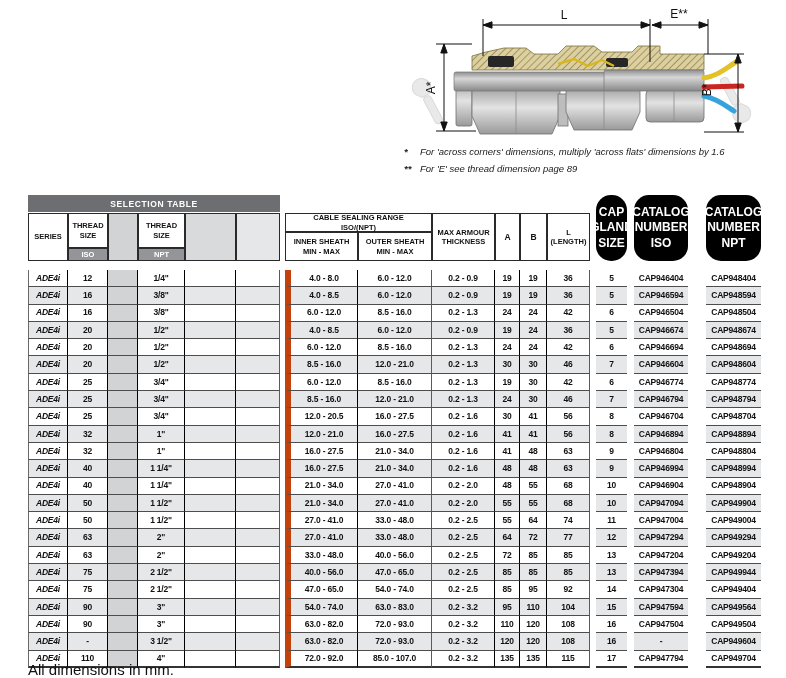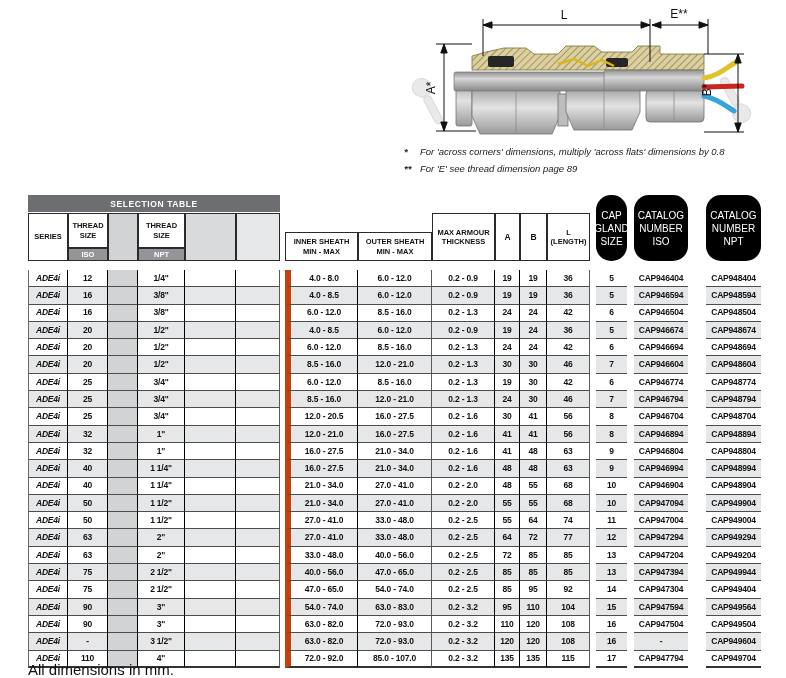--- a/index.html
+++ b/index.html
@@ -14,21 +14,21 @@
   .footnote{display:flex;margin-bottom:7px;}
   .footnote .marker{width:16px;flex:0 0 16px;font-weight:bold;}
   
   #table-wrap{position:absolute;left:28px;top:195px;width:733px;}
   .tgrid{display:grid;grid-template-columns:40px 40px 30px 47px 51px 44px 5px 73px 74px 63px 25px 27px 43px 6px 31px 7px 54px 18px 55px;}
   #thead{grid-template-rows:17px 20px 11px 5px 13px;height:75px;}
   #thead > div{display:flex;align-items:center;justify-content:center;text-align:center;}
   .bar{background:#6d6e71;color:#fff;font-size:8.5px;font-weight:bold;letter-spacing:.6px;}
   .sel-bar{grid-column:1/7;grid-row:1;}
   .dim-bar{grid-column:8/14;grid-row:1;}
-  .blackbox{background:#000;color:#fff;font-size:10px;font-weight:normal;line-height:1.3;white-space:pre-line;border-radius:15px;}
+  .blackbox{background:#000;color:#fff;font-size:12px;font-weight:bold;line-height:1.3;white-space:pre-line;border-radius:15px;}
   .bb-cap{grid-column:15;grid-row:1/6;}
   .bb-catiso{grid-column:17;grid-row:1/6;}
   .bb-catnpt{grid-column:19;grid-row:1/6;}
   .hcell{border:1px solid #2a2a2a;font-size:7.5px;font-weight:bold;line-height:1.25;white-space:pre-line;background:#fff;margin-top:1px;}
   .h-series{grid-column:1;grid-row:2/6;}
   .h-isolabel{grid-column:2;grid-row:2/5;}
   .h-isoband{grid-column:2;grid-row:5;background:#939598;color:#fff;margin-top:0;font-size:7.5px;}
   .h-gray{grid-column:3;grid-row:2/6;background:#d1d3d4;}
   .h-nptlabel{grid-column:4;grid-row:2/5;}
   .h-nptband{grid-column:4;grid-row:5;background:#939598;color:#fff;margin-top:0;font-size:7.5px;}
@@ -155,21 +155,21 @@
     <text x="156" y="15" text-anchor="middle">L</text>
     <text x="271" y="14" text-anchor="middle">E**</text>
     <text x="27" y="84" text-anchor="middle" transform="rotate(-90 27 84)">A*</text>
     <text x="303" y="86" text-anchor="middle" transform="rotate(-90 303 86)">B*</text>
   </g>
 </svg>
 
 <div id="footnotes">
   <div class="footnote">
     <span class="marker">*</span>
-    <span>For 'across corners' dimensions, multiply 'across flats' dimensions by 0.8</span>
+    <span>For 'across corners' dimensions, multiply 'across flats' dimensions by 1.6</span>
   </div>
   <div class="footnote">
     <span class="marker">**</span>
     <span>For 'E' see thread dimension page 89</span>
   </div>
 </div>
 
 <div id="table-wrap">
   <div id="thead" class="tgrid">
     <div class="bar sel-bar">SELECTION TABLE</div>
@@ -185,20 +185,22 @@
     <div class="hcell h-series">SERIES</div>
     <div class="hcell h-isolabel">THREAD
 SIZE</div>
     <div class="hcell h-isoband">ISO</div>
     <div class="hcell h-gray"></div>
     <div class="hcell h-nptlabel">THREAD
 SIZE</div>
     <div class="hcell h-nptband">NPT</div>
     <div class="hcell h-e5"></div>
     <div class="hcell h-e6"></div>
+    <div class="hcell h-cable">CABLE SEALING RANGE
+ISO/(NPT)</div>
     <div class="hcell h-inner">INNER SHEATH
 MIN - MAX</div>
     <div class="hcell h-outer">OUTER SHEATH
 MIN - MAX</div>
     <div class="hcell h-armour">MAX ARMOUR
 THICKNESS</div>
     <div class="hcell h-a">A</div>
     <div class="hcell h-b">B</div>
     <div class="hcell h-l">L
 (LENGTH)</div>

